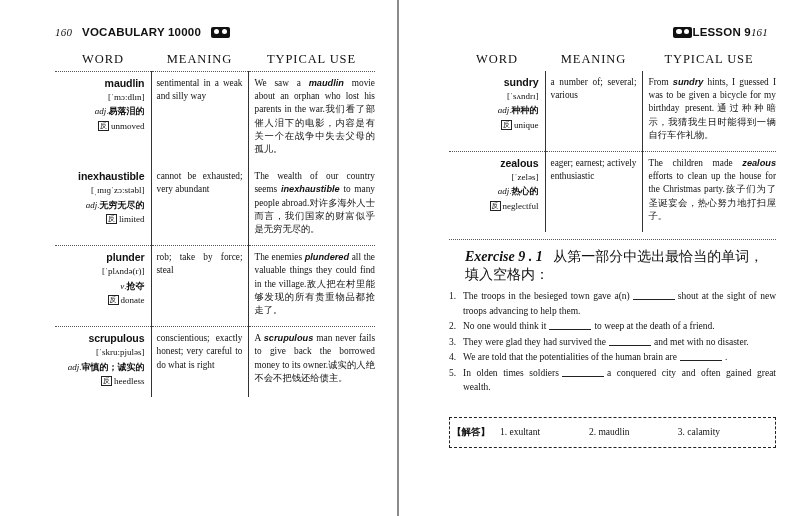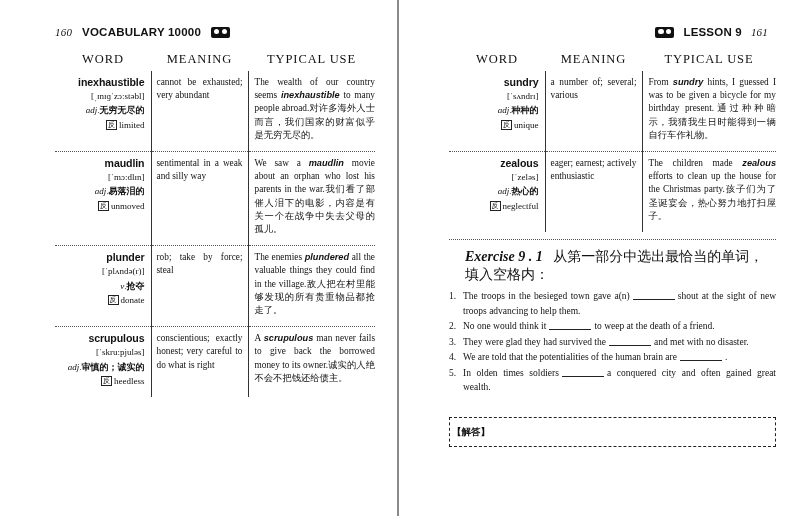--- a/index.html
+++ b/index.html
@@ -13,21 +13,21 @@
     position:absolute;left:397px;top:0;width:2px;height:516px;
     background:#8a8a8a;
   }
   .page{position:relative;width:397px;height:516px;box-sizing:border-box;border-radius:12px;}
   .page.left{padding:24px 22px 0 55px;}
   .page.right{padding:24px 18px 0 52px;}
 
   
   .runhead{display:flex;align-items:center;height:16px;font-size:11.5px;}
   .runhead.lft{justify-content:flex-start;gap:10px;}
-  .runhead.rgt{justify-content:flex-end;gap:9px;padding-right:8px;}
+  .runhead.rgt{justify-content:flex-end;gap:0;padding-right:8px;}
   .folio{font-style:italic;font-size:11px;letter-spacing:.2px;}
   .bookname{
     font-family:"Liberation Sans","DejaVu Sans",sans-serif;
     font-weight:700;font-size:11.5px;letter-spacing:.2px;
   }
   .cassette{
     display:inline-block;width:19px;height:11px;background:#111;
     border-radius:2px;position:relative;vertical-align:middle;
   }
   .cassette:before,.cassette:after{
@@ -117,43 +117,43 @@
           <col class="c-mean">
           <col class="c-use">
         </colgroup>
       <tbody>
           <tr class="colhead">
         <td>WORD</td>
         <td>MEANING</td>
         <td>TYPICAL USE</td>
       </tr>
 
+      <tr class="entry">
+        <td class="word">
+          <span class="headword">maudlin</span>
+          <span class="phon">[ˈmɔːdlɪn]</span>
+          <span class="pos"><i>adj</i>.<span class="cn">易落泪的</span></span>
+          <span class="antline"><span class="antmark">反</span><span>unmoved</span></span>
+        </td>
+        <td class="mean just">sentimental in a weak and silly way</td>
+        <td class="use just">
+          <span>We saw a </span><b>maudlin</b><span> movie about an orphan who lost his parents in the war.</span><span>我们看了部催人泪下的电影，内容是有关一个在战争中失去父母的孤儿。</span>
+        </td>
+      </tr>
+
       <tr class="entry first">
         <td class="word">
           <span class="headword">inexhaustible</span>
           <span class="phon">[ˌɪnɪɡˈzɔːstəbl]</span>
           <span class="pos"><i>adj</i>.<span class="cn">无穷无尽的</span></span>
           <span class="antline"><span class="antmark">反</span><span>limited</span></span>
         </td>
         <td class="mean just">cannot be exhausted; very abundant</td>
         <td class="use just">
           <span>The wealth of our country seems </span><b>inexhaustible</b><span> to many people abroad.</span><span>对许多海外人士而言，我们国家的财富似乎是无穷无尽的。</span>
-        </td>
-      </tr>
-
-      <tr class="entry">
-        <td class="word">
-          <span class="headword">maudlin</span>
-          <span class="phon">[ˈmɔːdlɪn]</span>
-          <span class="pos"><i>adj</i>.<span class="cn">易落泪的</span></span>
-          <span class="antline"><span class="antmark">反</span><span>unmoved</span></span>
-        </td>
-        <td class="mean just">sentimental in a weak and silly way</td>
-        <td class="use just">
-          <span>We saw a </span><b>maudlin</b><span> movie about an orphan who lost his parents in the war.</span><span>我们看了部催人泪下的电影，内容是有关一个在战争中失去父母的孤儿。</span>
         </td>
       </tr>
 
       <tr class="entry">
         <td class="word">
           <span class="headword">plunder</span>
           <span class="phon">[ˈplʌndə(r)]</span>
           <span class="pos"><i>v</i>.<span class="cn">抢夺</span></span>
           <span class="antline"><span class="antmark">反</span><span>donate</span></span>
         </td>
@@ -257,16 +257,21 @@
 
       <div class="exitem">
         <span class="exnum">5.</span>
         <span class="extext"><span>In olden times soldiers</span><span class="blank"></span><span>a conquered city and often gained great wealth.</span></span>
       </div>
     </div>
 
     <div class="ansbox">
       <div class="ansrow">
         <span class="anslabel">【解答】</span>
+        <span class="anscells">
+          <span class="anscell">1. exultant</span>
+          <span class="anscell">2. maudlin</span>
+          <span class="anscell">3. calamity</span>
+        </span>
       </div>
     </div>
   </div>
 </div>
 
 </body></html>

